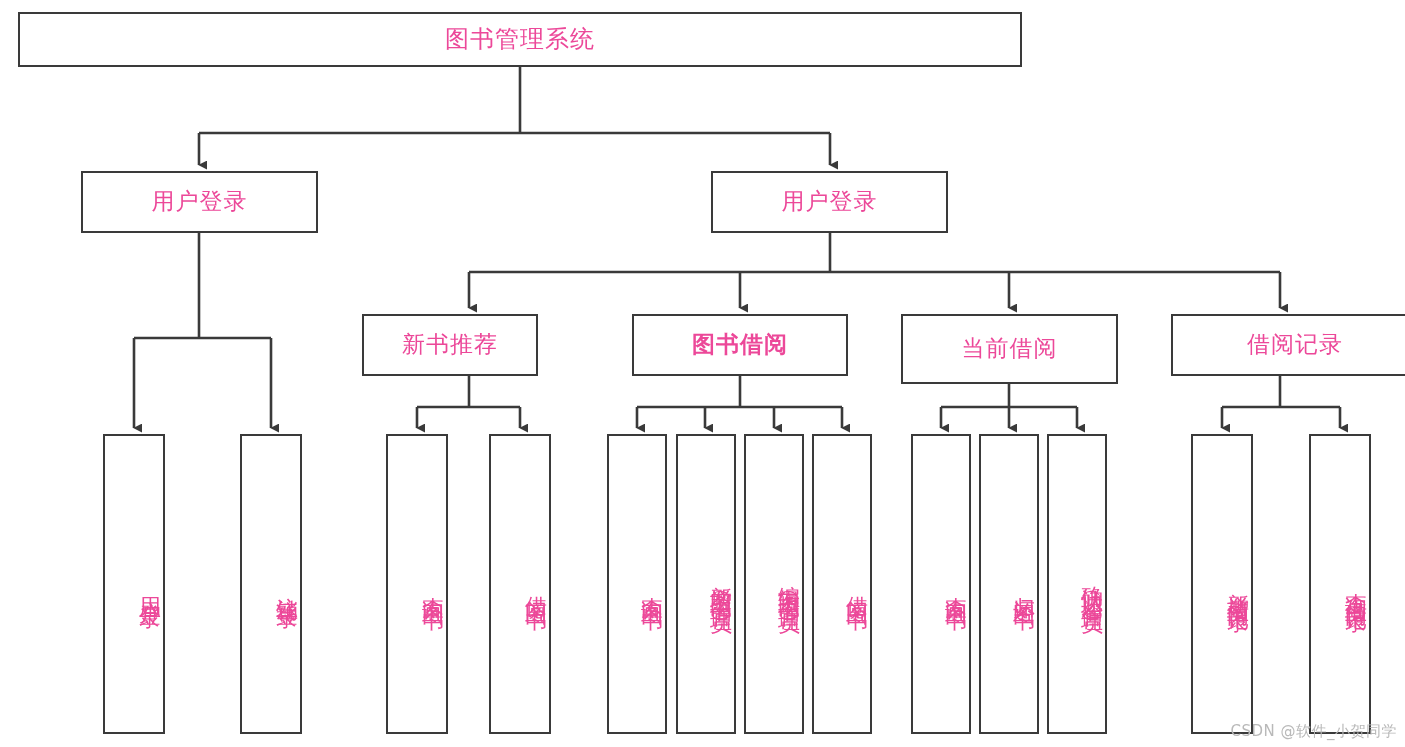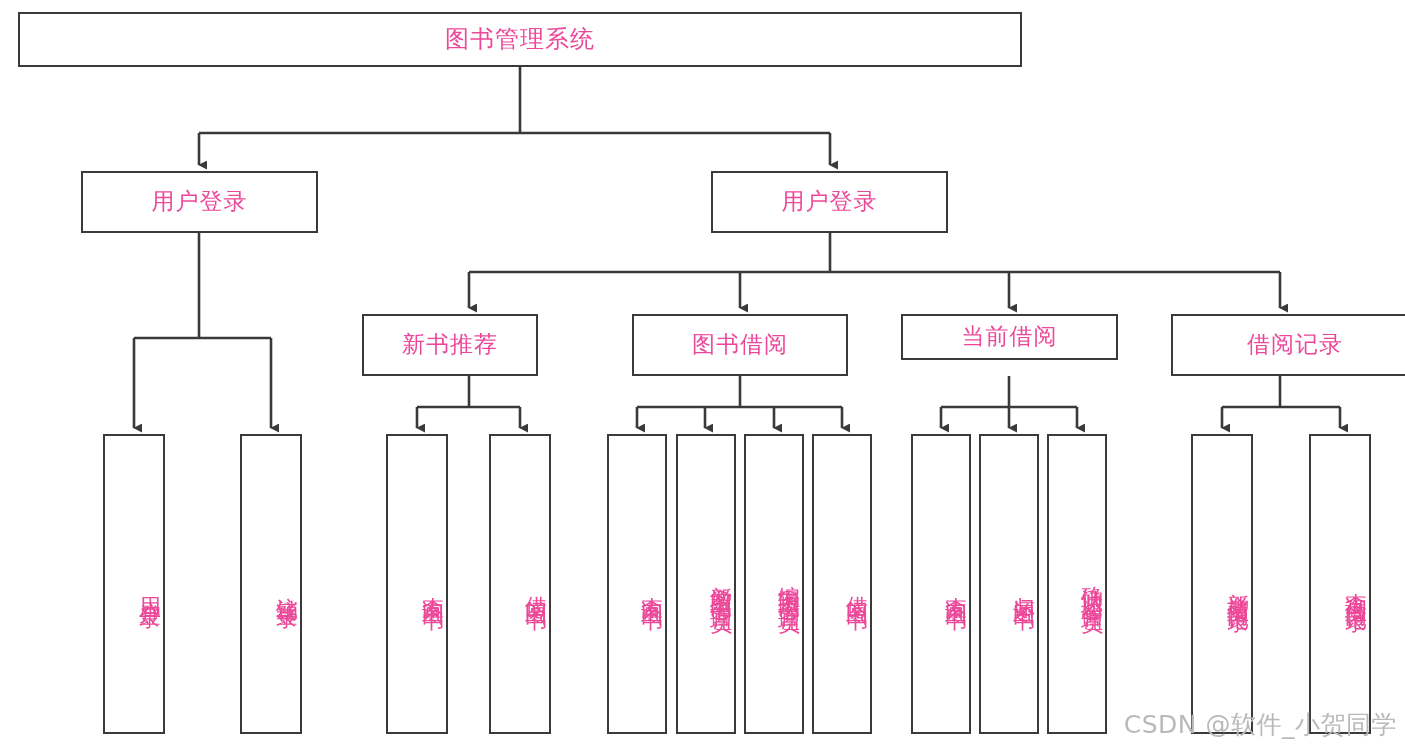--- a/index.html
+++ b/index.html
@@ -56,21 +56,21 @@
     left: 0;
     top: 0;
     width: 1405px;
     height: 747px;
     pointer-events: none;
   }
   .watermark {
     position: absolute;
     right: 8px;
     bottom: 6px;
-    font-size: 25px;
+    font-size: 15px;
     color: #b9b9b9;
     letter-spacing: 0.5px;
     white-space: nowrap;
   }
 </style>
 </head>
 <body>
 
 <div id="canvas">
 
@@ -133,25 +133,25 @@
   </div>
 
   <div class="node horiz" style="left:711px; top:171px; width:237px; height:62px;">
     <span class="label">用户登录</span>
   </div>
 
   <div class="node horiz" style="left:362px; top:314px; width:176px; height:62px;">
     <span class="label">新书推荐</span>
   </div>
 
-  <div class="node horiz" style="left:632px; top:314px; width:216px; height:62px;">
+  <div class="node horiz" style="left:632px; top:314px; width:216px; height:62px;font-weight:bold;">
     <span class="label">图书借阅</span>
   </div>
 
-  <div class="node horiz" style="left:901px; top:314px; width:217px; height:46px;text-align:center;">
+  <div class="node horiz" style="left:901px; top:314px; width:217px; height:70px;text-align:center;">
     <span class="label">当前借阅</span>
   </div>
 
   <div class="node horiz" style="left:1171px; top:314px; width:248px; height:62px;">
     <span class="label">借阅记录</span>
   </div>
 
   <div class="node vert" style="left:103px; top:434px; width:62px; height:300px;">
     <span class="label">用户登录</span>
   </div>

